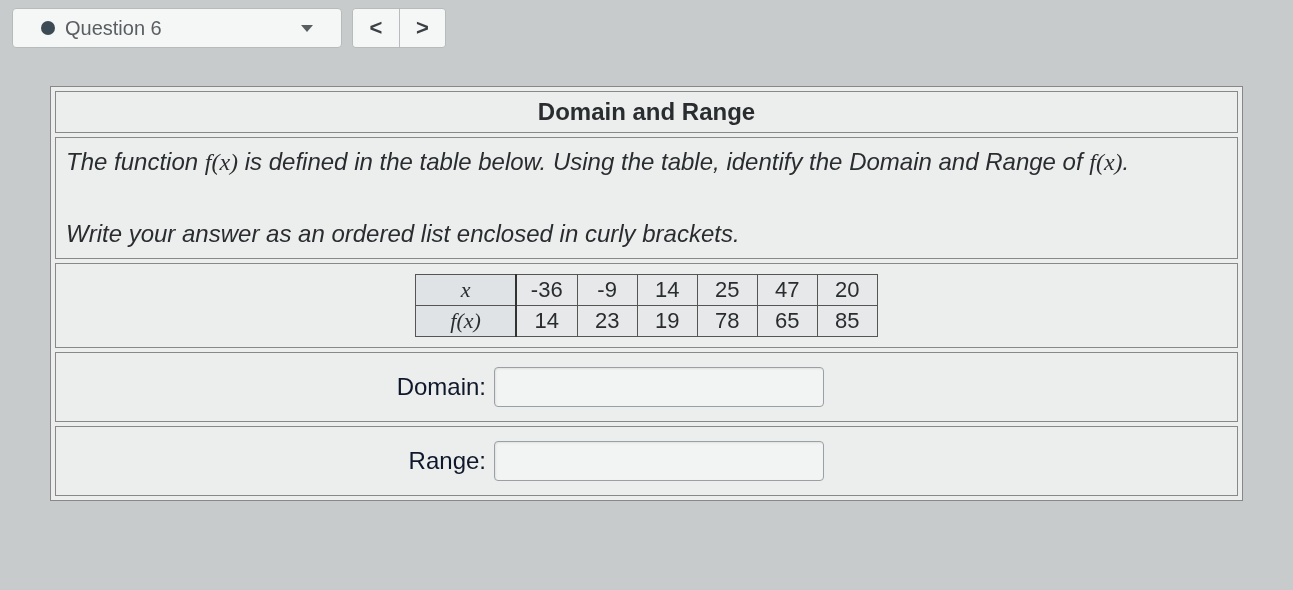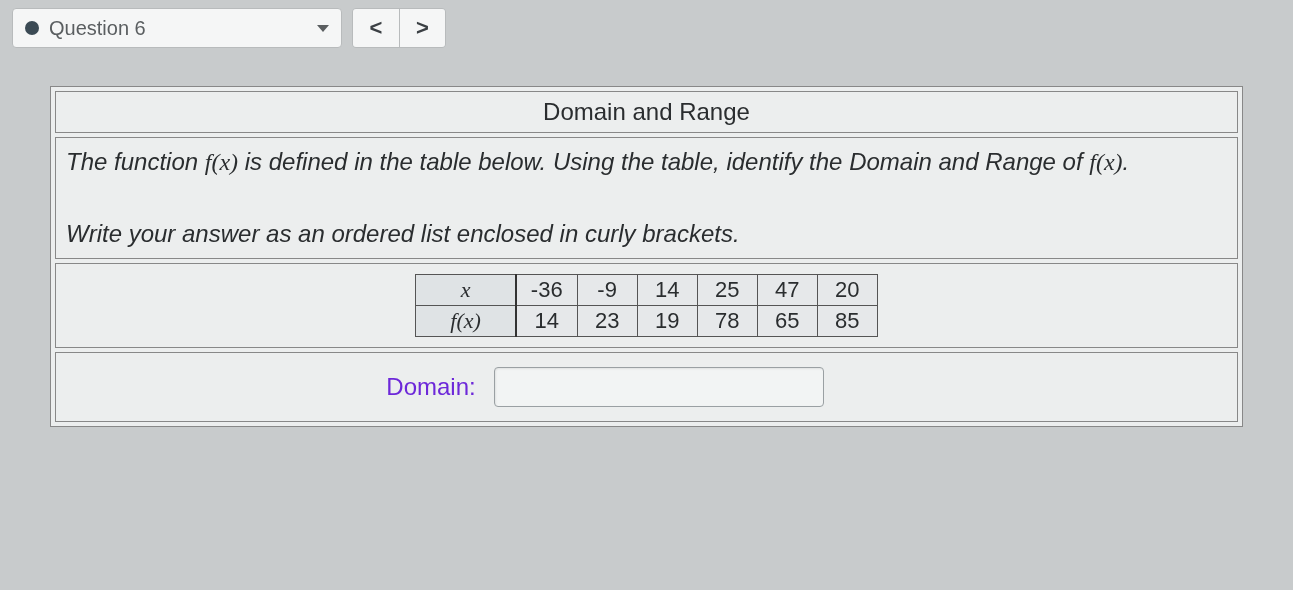--- a/index.html
+++ b/index.html
@@ -18,21 +18,21 @@
     gap: 10px;
     padding: 8px 12px;
   }
   .question-dropdown {
     display: flex;
     align-items: center;
     justify-content: space-between;
     background: #f5f6f6;
     border: 1px solid #b8bbbc;
     border-radius: 4px;
-    padding: 6px 12px;
+    padding: 6px 28px;
     width: 330px;
     height: 40px;
     font-family: Arial, sans-serif;
     color: #5a5e60;
     font-size: 20px;
     cursor: pointer;
   }
   .bullet {
     width: 14px;
     height: 14px;
@@ -83,21 +83,21 @@
   }
   .outer-table td.cell {
     border: 1px solid #888;
     background: #eceeee;
     padding: 6px 10px;
     font-size: 24px;
     color: #2a2d2f;
   }
   .title-cell {
     text-align: center;
-    font-weight: normal;
+    font-weight: bold;
     font-family: Arial, sans-serif;
     font-size: 24px;
   }
   .instruction-cell {
     font-style: italic;
     line-height: 1.5;
   }
   .math-var { font-family: "Times New Roman", serif; font-style: italic; }
   .inner-row {
     text-align: center;
@@ -126,24 +126,24 @@
   .answer-row {
     display: flex;
     align-items: center;
     justify-content: flex-start;
     padding: 8px 0;
     padding-left: 310px;
   }
   .answer-label {
     font-family: Arial, sans-serif;
     font-size: 24px;
-    color: #6d28d9;
+    color: #0f172a;
     margin-right: 8px;
     min-width: 110px;
-    text-align: center;
+    text-align: right;
   }
   .answer-input {
     width: 330px;
     height: 40px;
     border: 1px solid #9aa0a3;
     border-radius: 4px;
     background: #f2f4f4;
     font-size: 20px;
     padding: 4px 8px;
     box-shadow: inset 1px 1px 2px rgba(0,0,0,0.08);
@@ -208,15 +208,23 @@
       </td>
     </tr>
     <tr>
       <td class="cell">
         <div class="answer-row">
           <span class="answer-label">Domain:</span>
           <input class="answer-input" type="text" value="" style="">
         </div>
       </td>
     </tr>
+    <tr>
+      <td class="cell">
+        <div class="answer-row">
+          <span class="answer-label">Range:</span>
+          <input class="answer-input" type="text" value="" style="">
+        </div>
+      </td>
+    </tr>
   </tbody>
     </table>
 </div>
 
 </body></html>

